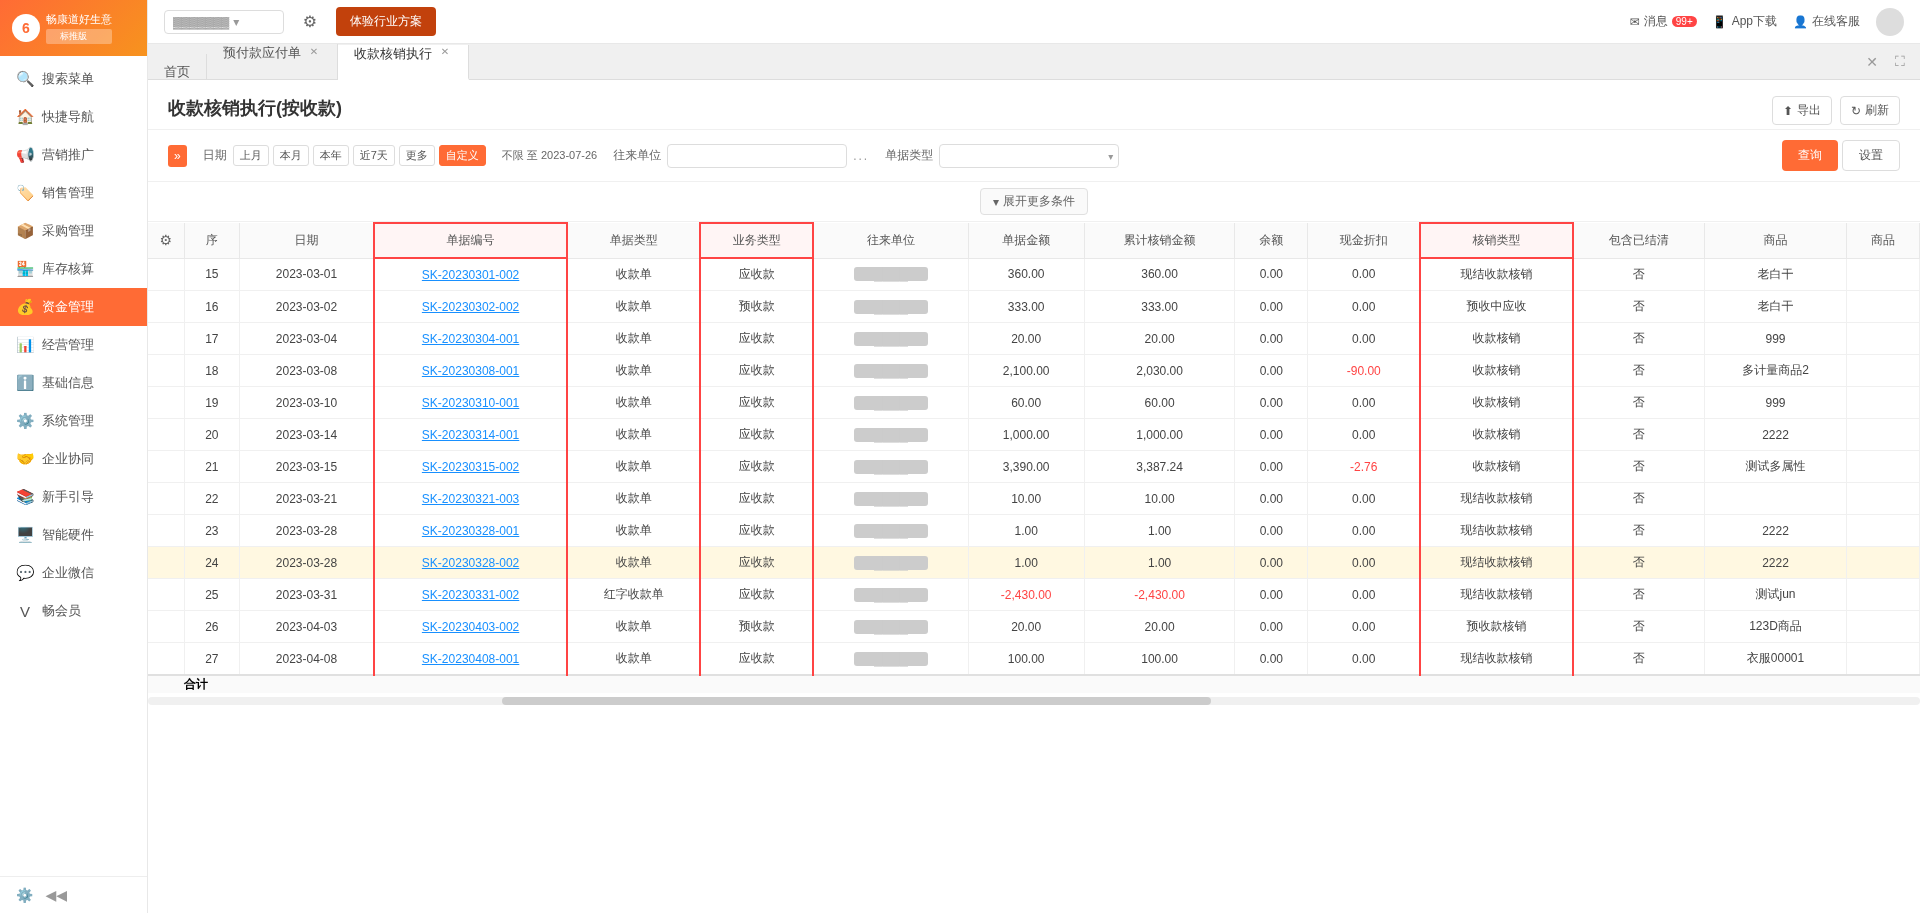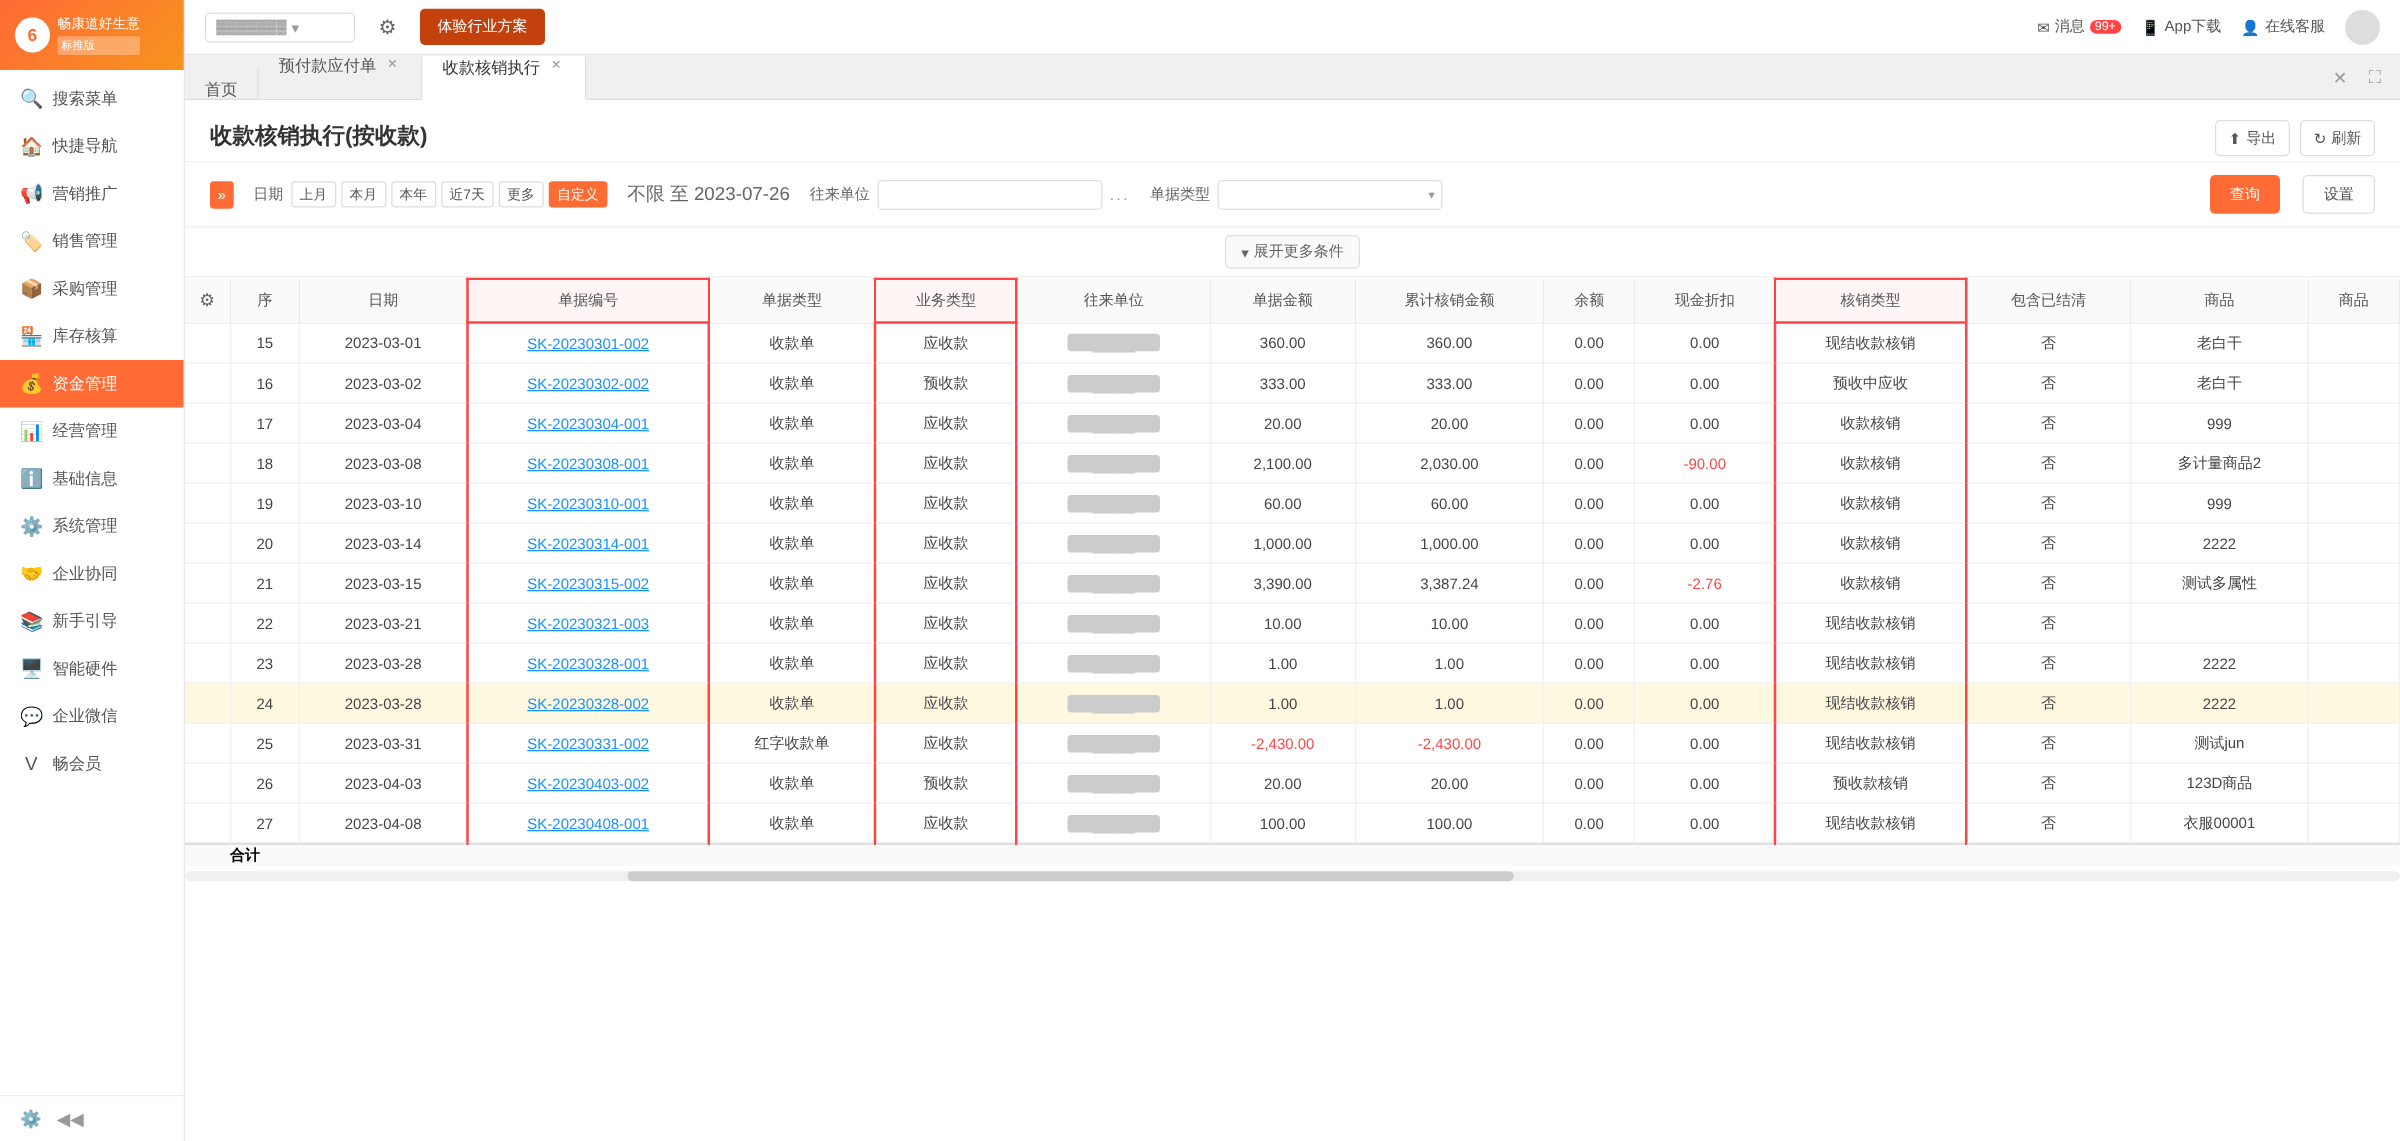--- a/index.html
+++ b/index.html
@@ -29,21 +29,21 @@
       background: white;
       border-radius: 50%;
       display: flex;
       align-items: center;
       justify-content: center;
       color: #ff6b35;
       font-weight: bold;
       font-size: 14px;
     }
     .logo-text { font-size: 11px; line-height: 1.3; }
-    .logo-badge { font-size: 9px; background: rgba(255,255,255,0.3); padding: 1px 3px; border-radius: 2px; margin-top: 2px; }
+    .logo-badge { font-size: 9px; background: rgba(255,255,255,0.3); padding: 1px 14px; border-radius: 2px; margin-top: 2px; }
     .sidebar-menu { flex: 1; overflow-y: auto; padding: 4px 0; }
     .sidebar-item {
       display: flex;
       align-items: center;
       gap: 8px;
       padding: 10px 16px;
       cursor: pointer;
       color: #555;
       font-size: 13px;
       transition: background 0.2s;
@@ -286,21 +286,21 @@
       color: #555;
       background: white;
     }
     .date-btn.custom {
       background: #ff6b35;
       color: white;
       border-color: #ff6b35;
     }
     .filter-date-range {
       color: #666;
-      font-size: 15px;
+      font-size: 11px;
     }
     .filter-input {
       border: 1px solid #ddd;
       border-radius: 4px;
       padding: 4px 8px;
       font-size: 12px;
       width: 180px;
       outline: none;
     }
     .filter-dots { color: #999; letter-spacing: 2px; }
@@ -343,21 +343,21 @@
       color: #555;
       border: 1px solid #ddd;
       border-radius: 4px;
       padding: 6px 16px;
       cursor: pointer;
       font-size: 12px;
     }
     .filter-actions {
       margin-left: auto;
       display: flex;
-      gap: 18px;
+      gap: 4px;
     }
 
     
     .expand-conditions {
       padding: 6px 20px;
       border-bottom: 1px solid #f0f0f0;
       display: flex;
       justify-content: center;
     }
     .expand-conditions-btn {

